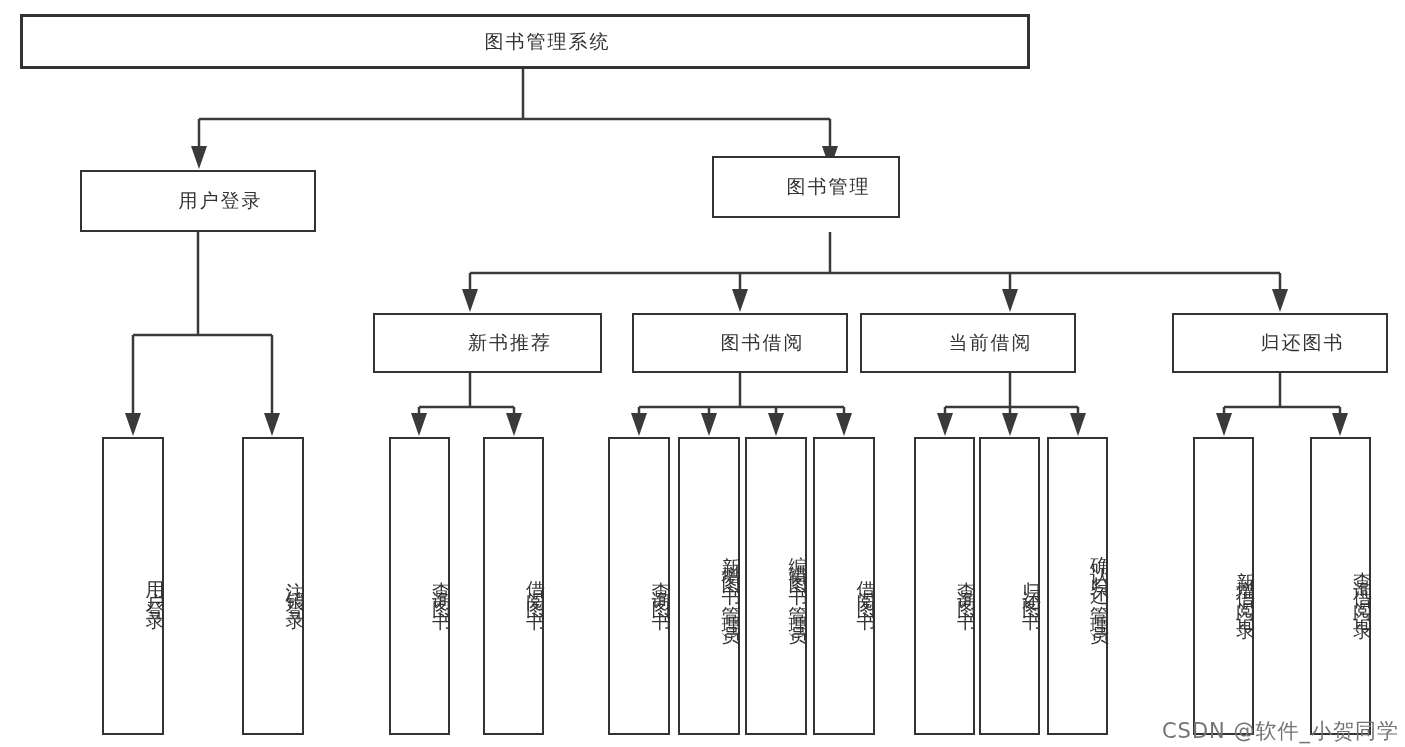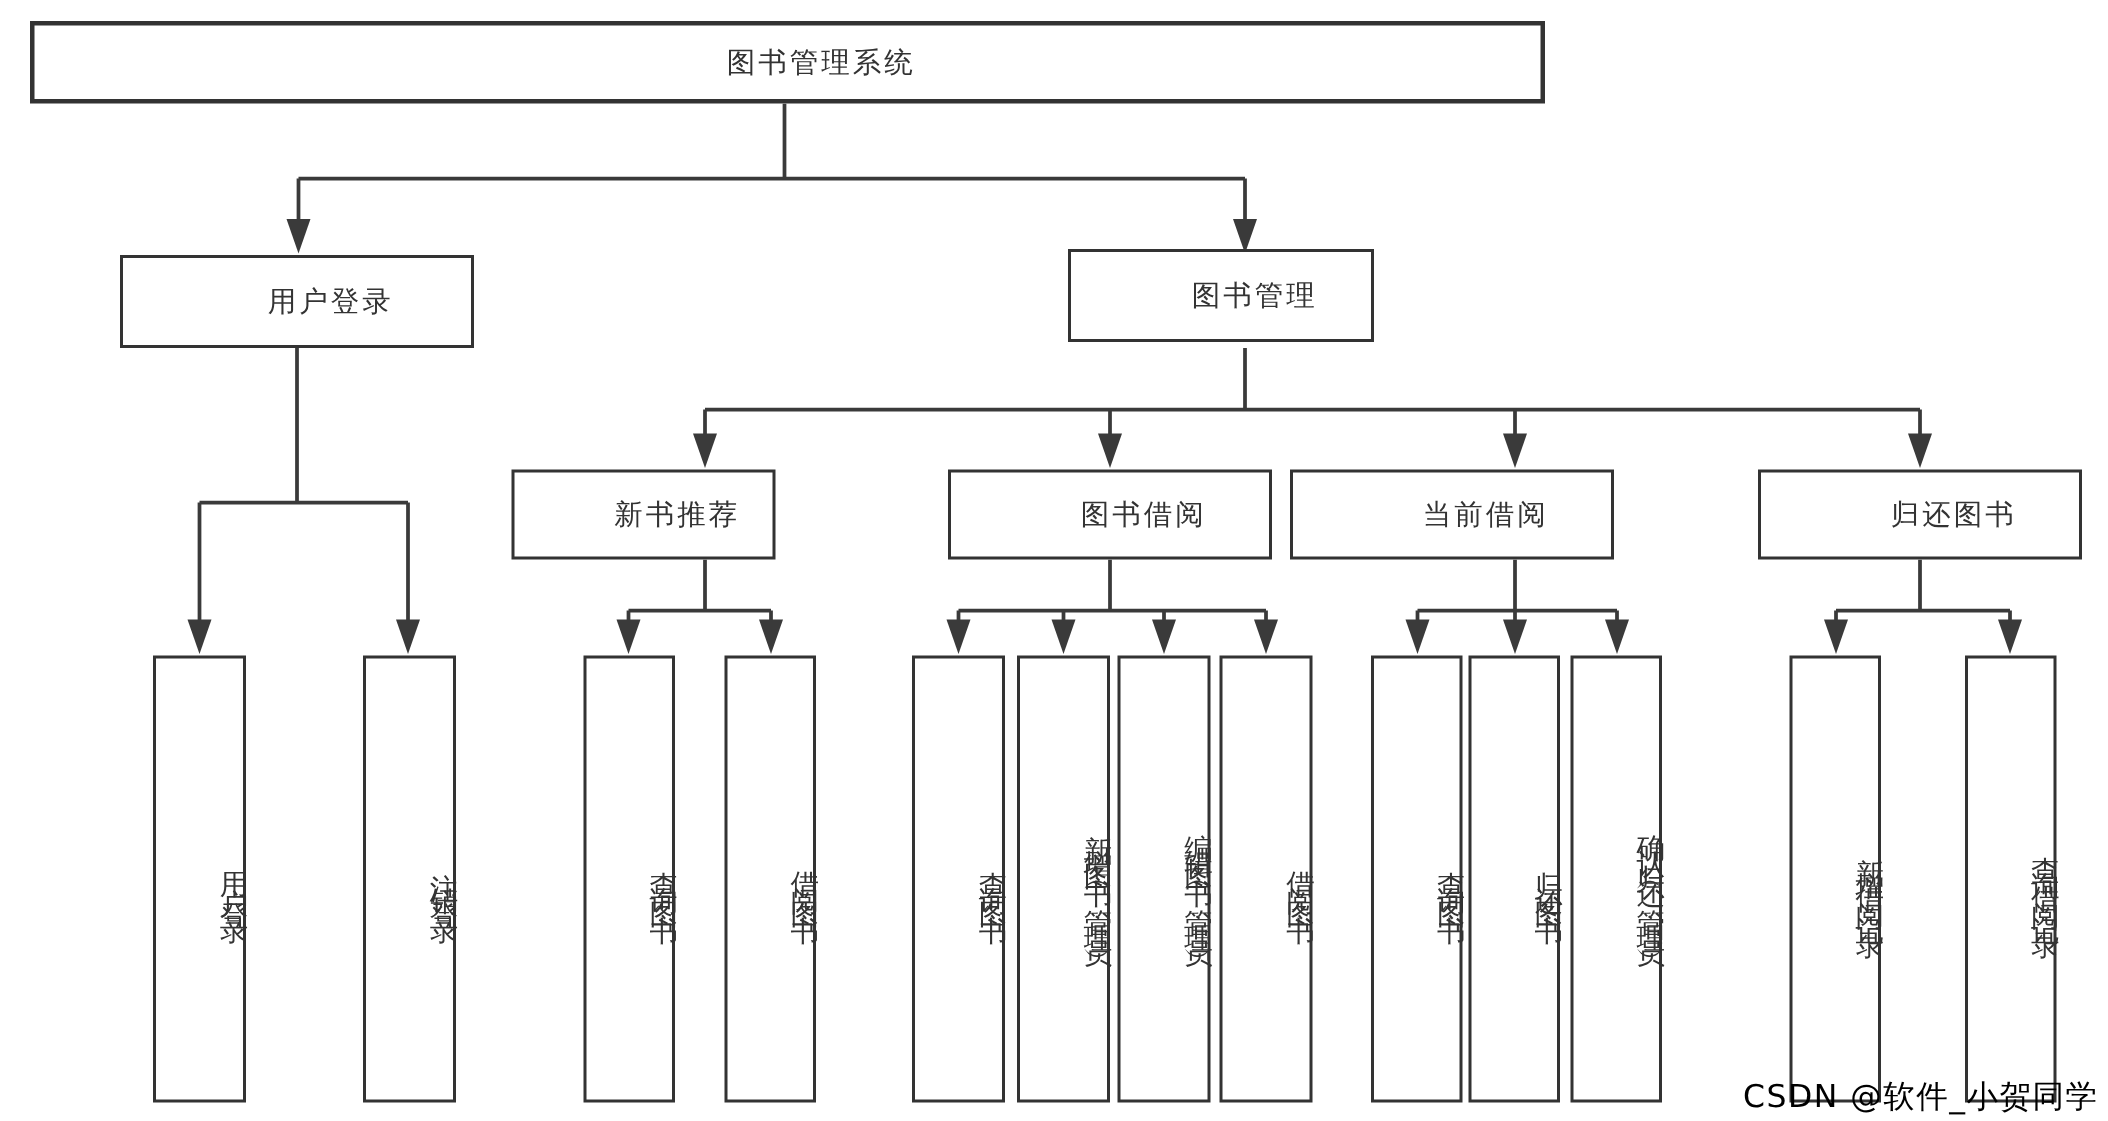--- a/index.html
+++ b/index.html
@@ -83,33 +83,33 @@
       <path d="M 836 413 L 852 413 L 844 436 Z" fill="#3a3a3a"></path>
       <path d="M 937 413 L 953 413 L 945 436 Z" fill="#3a3a3a"></path>
       <path d="M 1002 413 L 1018 413 L 1010 436 Z" fill="#3a3a3a"></path>
       <path d="M 1070 413 L 1086 413 L 1078 436 Z" fill="#3a3a3a"></path>
       <path d="M 1216 413 L 1232 413 L 1224 436 Z" fill="#3a3a3a"></path>
       <path d="M 1332 413 L 1348 413 L 1340 436 Z" fill="#3a3a3a"></path>
     </svg>
   <div id="nodes">
       <div class="node h root" style="left: 20px; top: 14px; width: 1010px; height: 55px;">图书管理系统</div>
       <div class="node h" style="left: 80px; top: 170px; width: 236px; height: 62px;">用户登录</div>
-      <div class="node h" style="left: 712px; top: 166px; width: 204px; height: 62px;">图书管理</div>
-      <div class="node h" style="left: 341px; top: 313px; width: 176px; height: 60px;">新书推荐</div>
+      <div class="node h" style="left: 712px; top: 156px; width: 188px; height: 62px;">图书管理</div>
+      <div class="node h" style="left: 373px; top: 313px; width: 229px; height: 60px;">新书推荐</div>
       <div class="node h" style="left: 632px; top: 313px; width: 216px; height: 60px;">图书借阅</div>
       <div class="node h" style="left: 860px; top: 313px; width: 216px; height: 60px;">当前借阅</div>
       <div class="node h" style="left: 1172px; top: 313px; width: 216px; height: 60px;">归还图书</div>
       <div class="node v" style="left: 102px; top: 437px; width: 62px; height: 298px;">用户登录</div>
       <div class="node v" style="left: 242px; top: 437px; width: 62px; height: 298px;">注销登录</div>
       <div class="node v" style="left: 389px; top: 437px; width: 61px; height: 298px;">查询图书</div>
       <div class="node v" style="left: 483px; top: 437px; width: 61px; height: 298px;">借阅图书</div>
       <div class="node v" style="left: 608px; top: 437px; width: 62px; height: 298px;">查询图书</div>
       <div class="node v" style="left: 678px; top: 437px; width: 62px; height: 298px;">新增图书（管理员）</div>
       <div class="node v" style="left: 745px; top: 437px; width: 62px; height: 298px;">编辑图书（管理员）</div>
       <div class="node v" style="left: 813px; top: 437px; width: 62px; height: 298px;">借阅图书</div>
       <div class="node v" style="left: 914px; top: 437px; width: 61px; height: 298px;">查询图书</div>
       <div class="node v" style="left: 979px; top: 437px; width: 61px; height: 298px;">归还图书</div>
       <div class="node v" style="left: 1047px; top: 437px; width: 61px; height: 298px;">确认归还（管理员）</div>
       <div class="node v" style="left: 1193px; top: 437px; width: 61px; height: 298px;">新增借阅记录</div>
       <div class="node v" style="left: 1310px; top: 437px; width: 61px; height: 298px;">查询借阅记录</div>
     </div>
-  <div class="watermark" style="color: #000000; text-align: center;">CSDN @软件_小贺同学</div>
+  <div class="watermark" style="color: #737373; text-align: center;">CSDN @软件_小贺同学</div>
 </div>
 
 </body></html>

